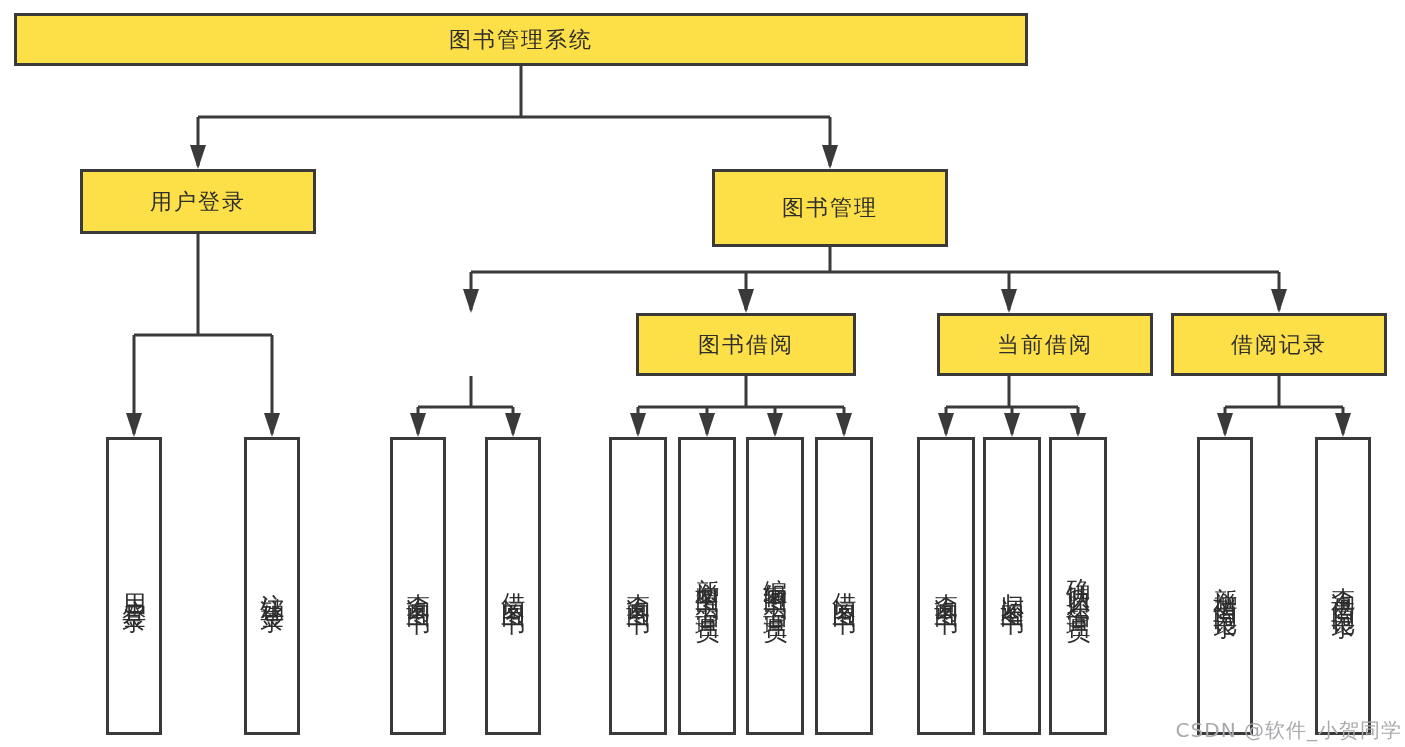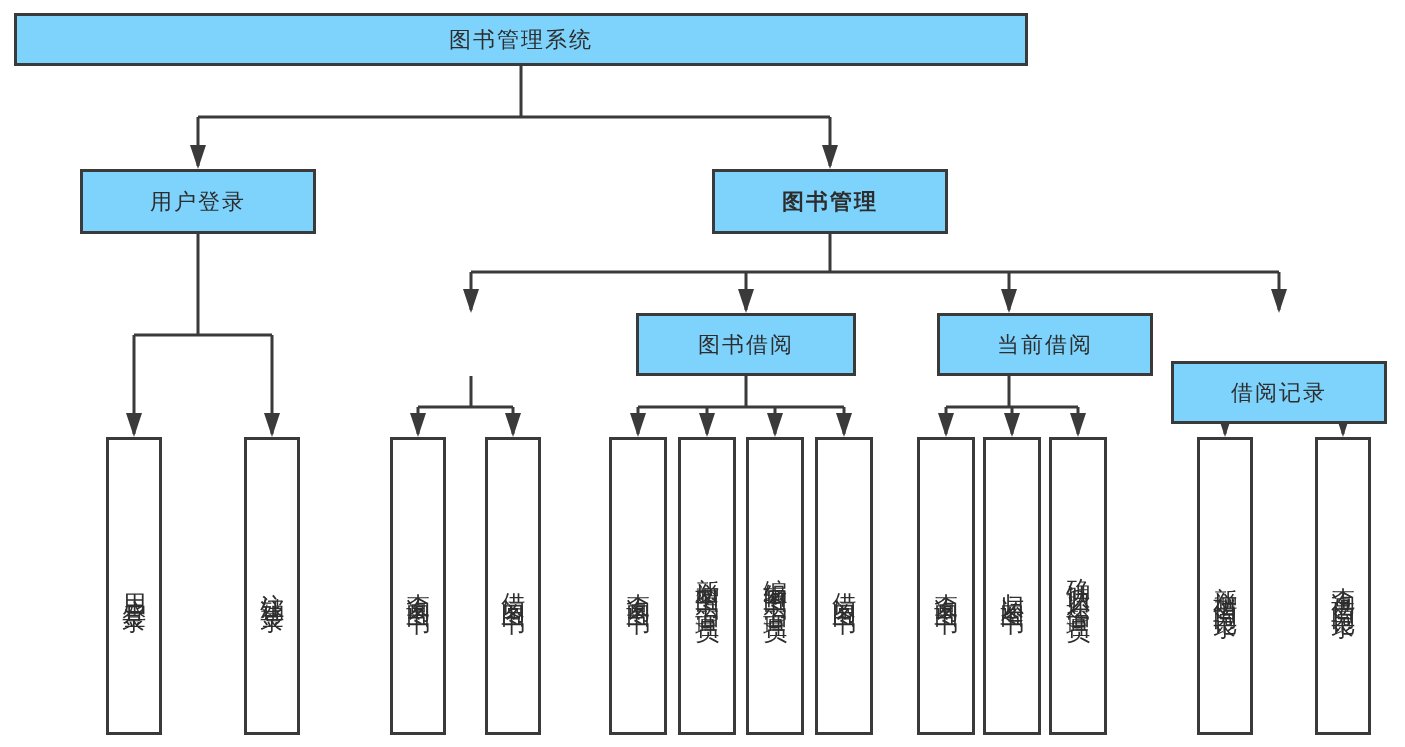--- a/index.html
+++ b/index.html
@@ -12,21 +12,21 @@
     font-family: "DejaVu Sans", sans-serif;
   }
   .connectors {
     position: absolute;
     left: 0; top: 0;
     width: 1405px; height: 747px;
   }
   .hbox {
     position: absolute;
     box-sizing: border-box;
-    background: #7dd3fc;
+    background: #fde047;
     border: 3px solid #3a3a3a;
     display: flex;
     align-items: center;
     justify-content: center;
     font-size: 22px;
     letter-spacing: 2px;
     color: #2d2d2d;
     white-space: nowrap;
     z-index: 2;
   }
@@ -100,38 +100,39 @@
       <polygon points="1004,413 1020,413 1012,437"></polygon>
       <polygon points="1070,413 1086,413 1078,437"></polygon>
       <polygon points="1217,413 1233,413 1225,437"></polygon>
       <polygon points="1335,413 1351,413 1343,437"></polygon>
     </g>
   </svg>
 
   <div class="hbox" style="left:14px; top:13px; width:1014px; height:53px;">图书管理系统</div>
 
   <div class="hbox" style="left:80px; top:169px; width:236px; height:65px;">用户登录</div>
-  <div class="hbox" style="left:712px; top:169px; width:236px; height:65px;font-weight:bold;">图书管理</div>
+  <div class="hbox" style="left:712px; top:169px; width:236px; height:78px;">图书管理</div>
 
   <div class="hbox" style="left:636px; top:313px; width:220px; height:63px;">图书借阅</div>
   <div class="hbox" style="left:937px; top:313px; width:216px; height:63px;">当前借阅</div>
-  <div class="hbox" style="left:1171px; top:313px; width:216px; height:63px;margin-top:48px;">借阅记录</div>
+  <div class="hbox" style="left:1171px; top:313px; width:216px; height:63px;">借阅记录</div>
 
   <div class="vbox" style="left:106px; width:56px;">用户登录</div>
   <div class="vbox" style="left:244px; width:56px;">注销登录</div>
 
   <div class="vbox" style="left:390px; width:56px;">查询图书</div>
   <div class="vbox" style="left:485px; width:56px;">借阅图书</div>
 
   <div class="vbox" style="left:609px; width:58px;">查询图书</div>
   <div class="vbox" style="left:678px; width:58px;">新增图书（管理员）</div>
   <div class="vbox" style="left:746px; width:58px;">编辑图书（管理员）</div>
   <div class="vbox" style="left:815px; width:58px;">借阅图书</div>
 
   <div class="vbox" style="left:917px; width:58px;">查询图书</div>
   <div class="vbox" style="left:983px; width:58px;">归还图书</div>
   <div class="vbox" style="left:1049px; width:58px;">确认归还（管理员）</div>
 
   <div class="vbox" style="left:1197px; width:56px;">新增借阅记录</div>
   <div class="vbox" style="left:1315px; width:56px;">查询借阅记录</div>
 
+  <div class="watermark">CSDN @软件_小贺同学</div>
 
 </div>
 
 </body></html>

